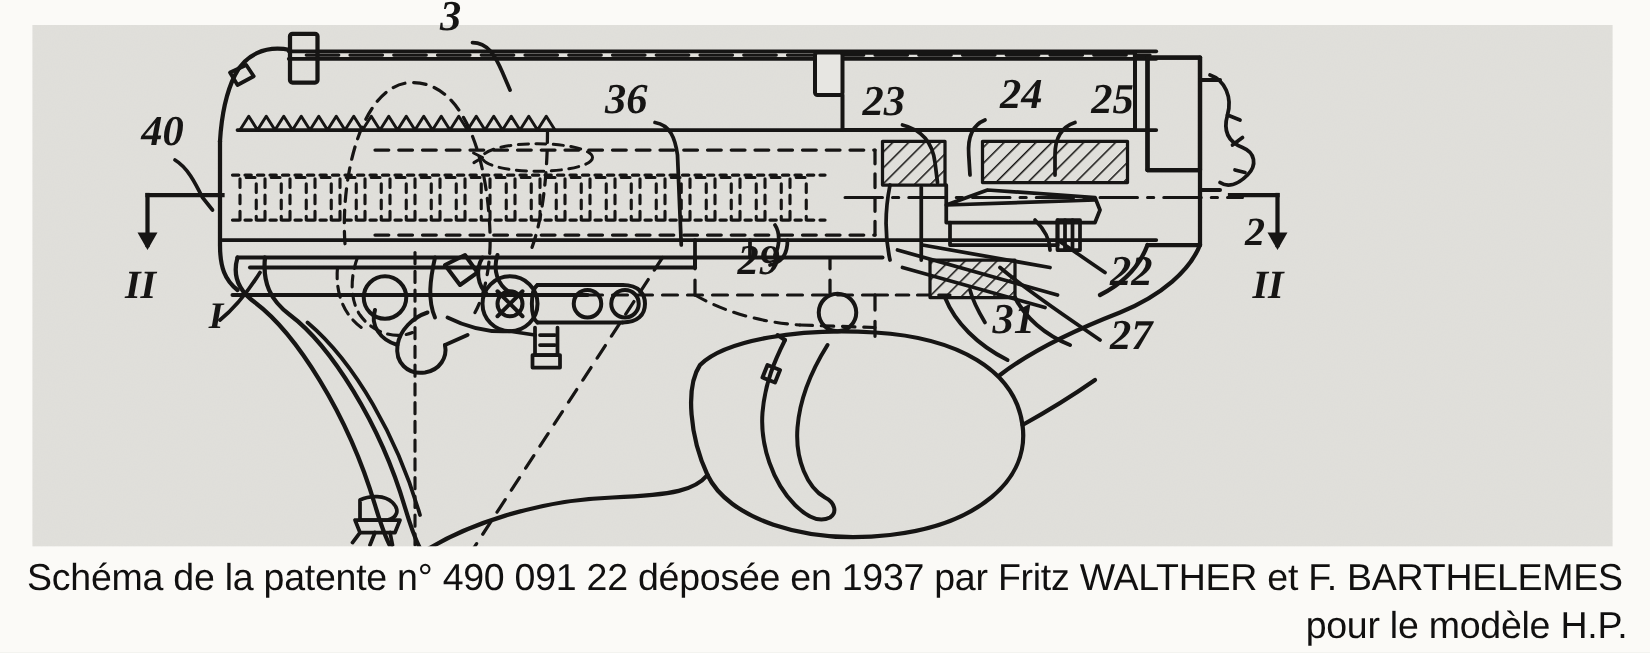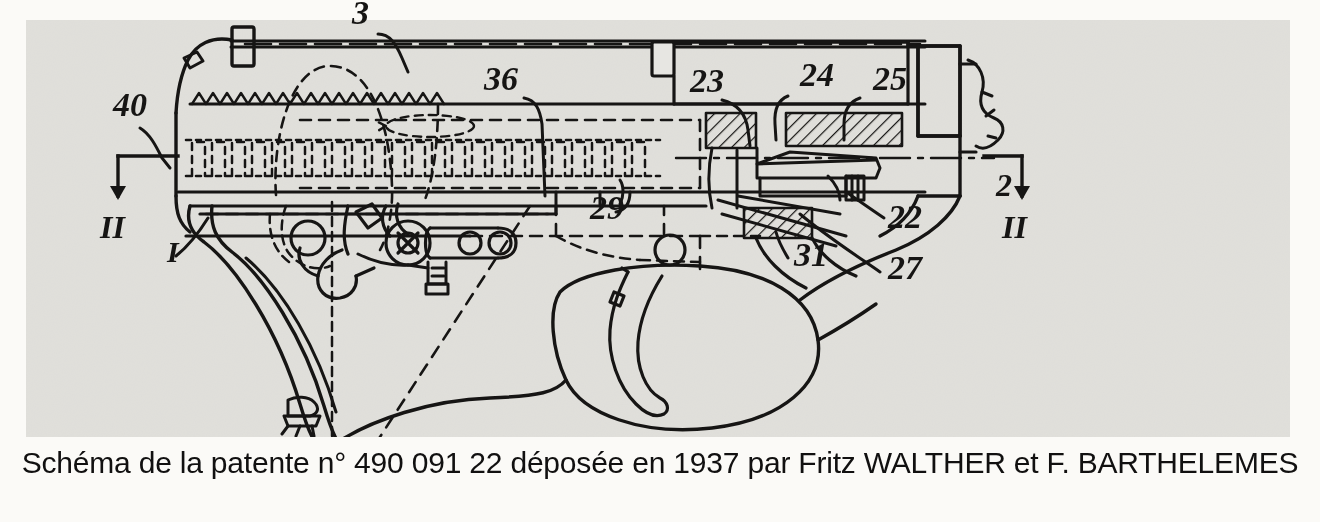--- a/index.html
+++ b/index.html
@@ -356,13 +356,14 @@
   </g>
 
   <g fill="#161514" stroke="none" font-style="italic" font-size="32" font-weight="600">
     <text x="100" y="238">II</text>
     <text x="1002" y="238">II</text>
   </g>
 </svg>
 
 <div class="caption-block">
   <div class="caption-line l1">Schéma de la patente n° 490 091 22 déposée en 1937 par Fritz WALTHER et F. BARTHELEMES</div>
+  <div class="caption-line l2">pour le modèle H.P.</div>
 </div>
 
 </body></html>

